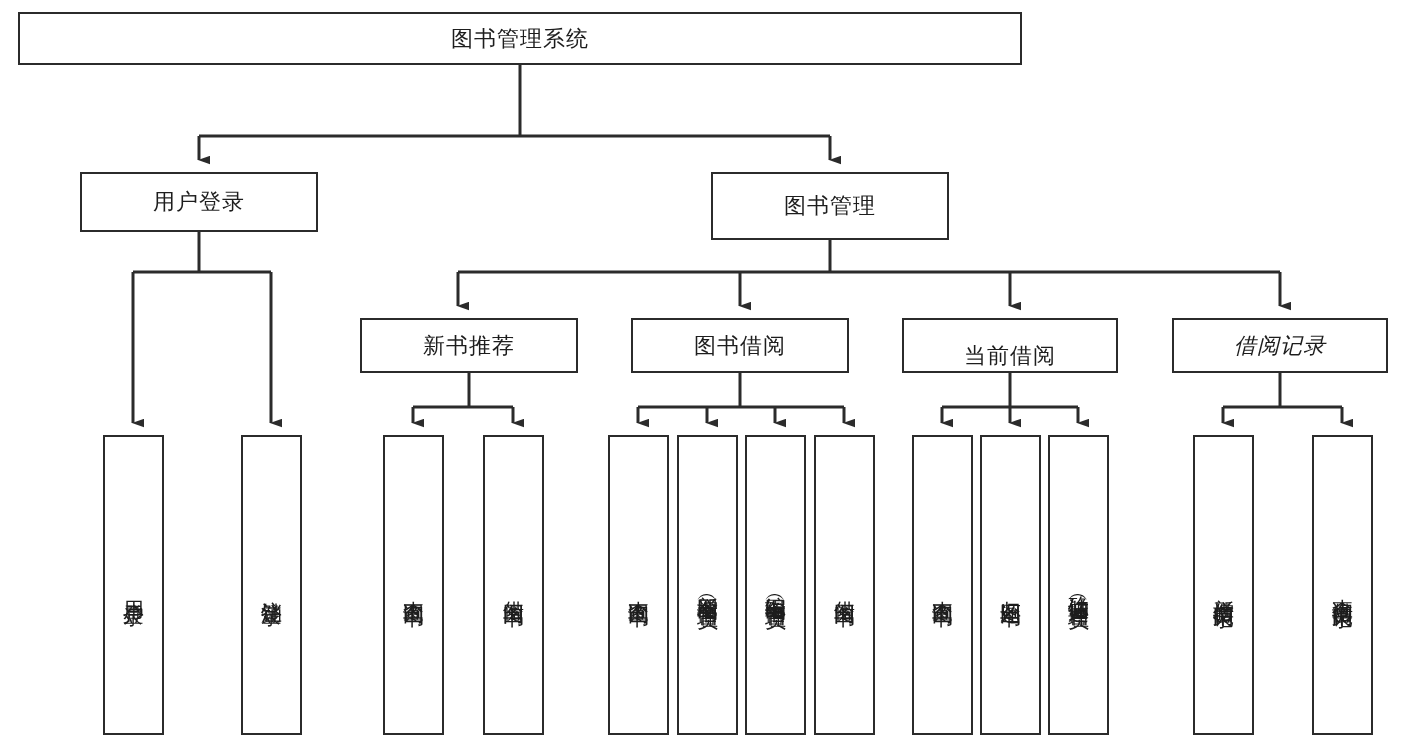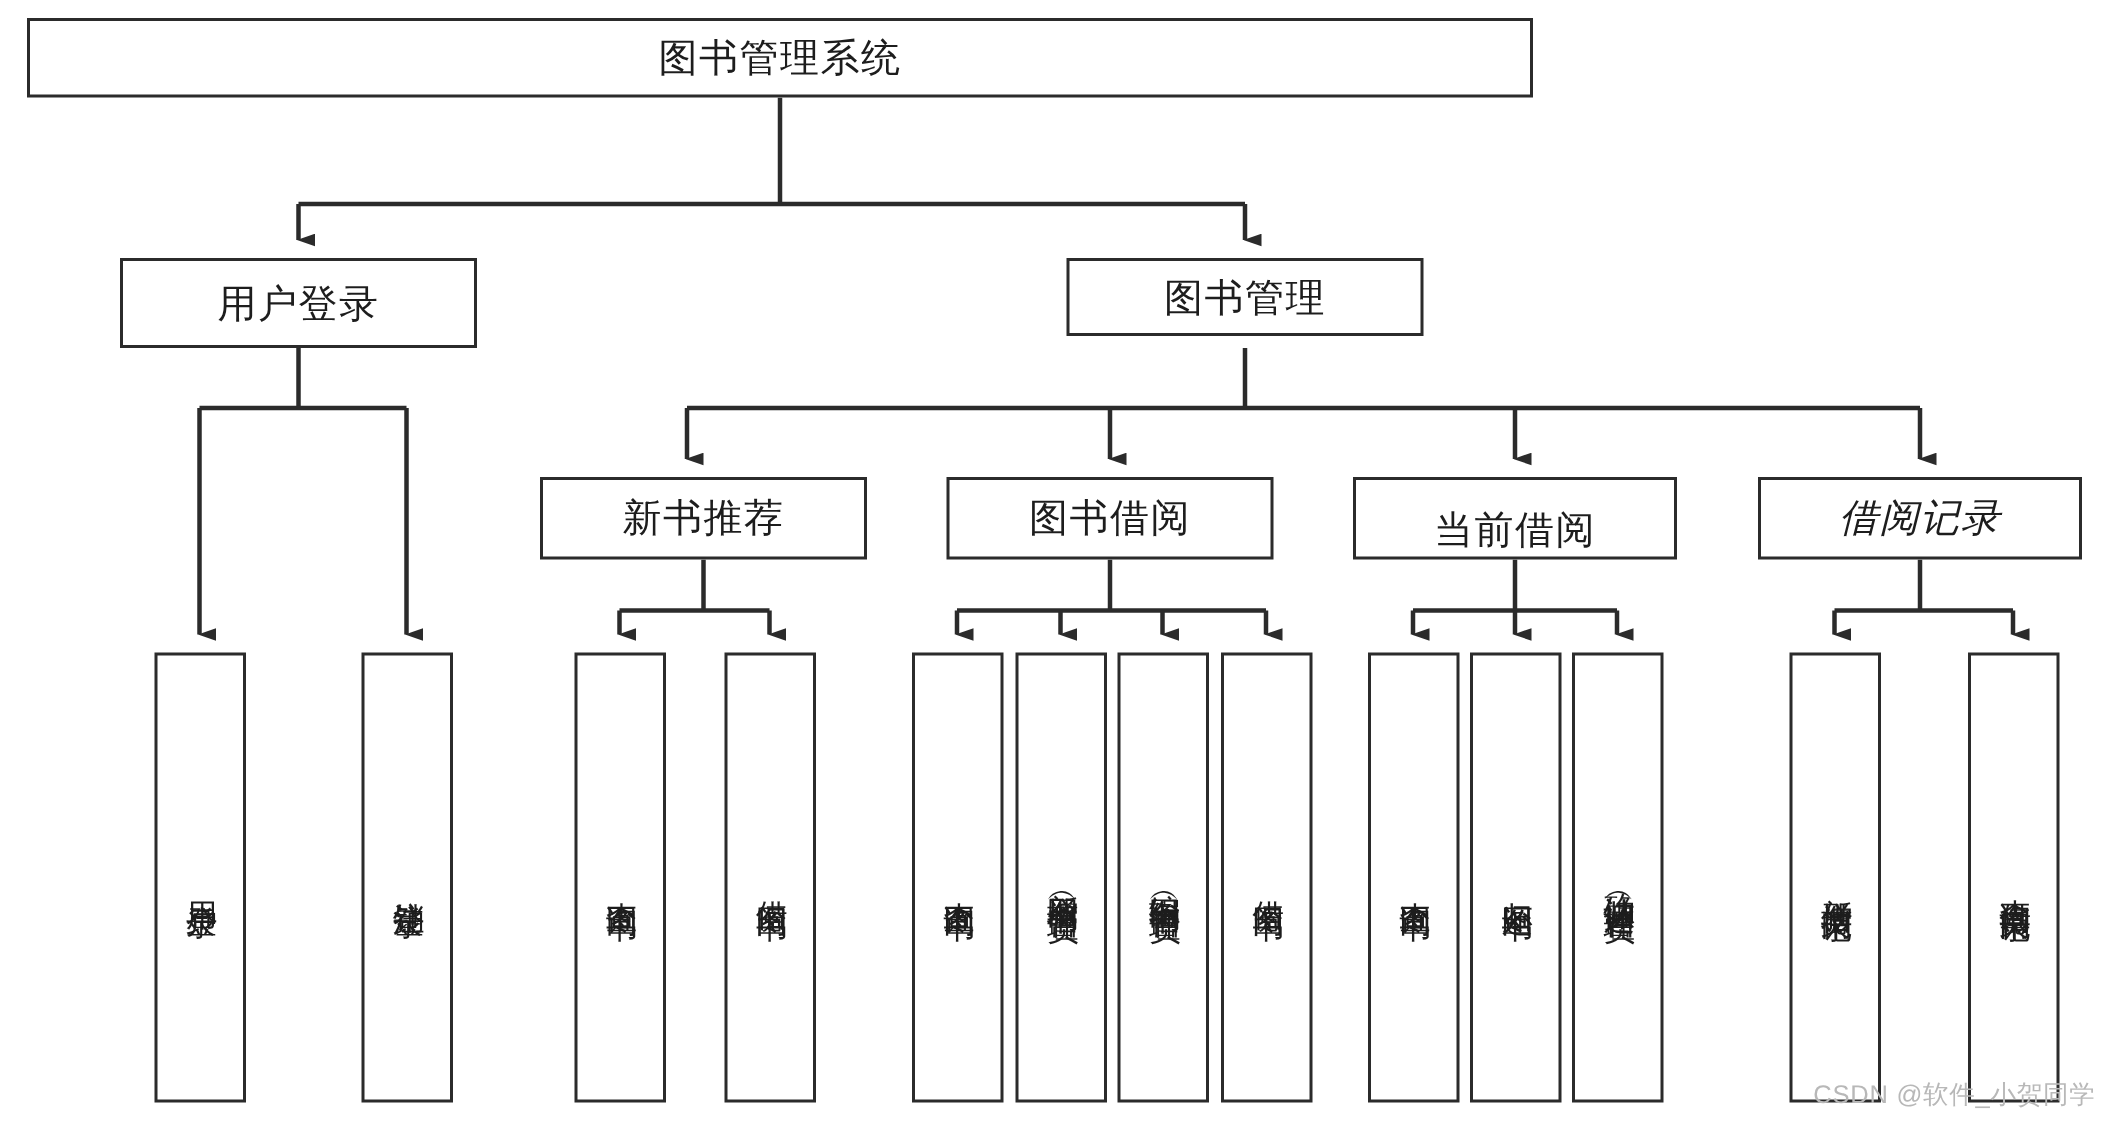--- a/index.html
+++ b/index.html
@@ -30,21 +30,21 @@
     box-sizing: border-box;
     background: #ffffff;
     border: 2px solid #2b2b2b;
     display: flex;
     align-items: center;
     justify-content: center;
     color: #1d1d1d;
     text-align: center;
   }
   .node.h {
-    font-size: 26px;
+    font-size: 22px;
     letter-spacing: 1px;
   }
   .node.v {
     writing-mode: vertical-rl;
     text-orientation: upright;
     font-size: 21px;
     letter-spacing: 2px;
     padding-top: 6px;
     line-height: 1.05;
   }
@@ -119,21 +119,21 @@
   </svg>
 
   <div class="node h" style="left:18px; top:12px; width:1004px; height:53px;">
     <span class="txt">图书管理系统</span>
   </div>
 
   <div class="node h" style="left:80px; top:172px; width:238px; height:60px;">
     <span class="txt">用户登录</span>
   </div>
 
-  <div class="node h" style="left:711px; top:172px; width:238px; height:52px;">
+  <div class="node h" style="left:711px; top:172px; width:238px; height:68px;">
     <span class="txt">图书管理</span>
   </div>
 
   <div class="node h" style="left:360px; top:318px; width:218px; height:55px;">
     <span class="txt">新书推荐</span>
   </div>
 
   <div class="node h" style="left:631px; top:318px; width:218px; height:55px;">
     <span class="txt">图书借阅</span>
   </div>
@@ -183,15 +183,14 @@
     <span class="txt">确认归还（管理员）</span>
   </div>
 
   <div class="node v" style="left:1193px; top:435px; width:61px; height:300px;">
     <span class="txt">新增借阅记录</span>
   </div>
   <div class="node v" style="left:1312px; top:435px; width:61px; height:300px;">
     <span class="txt">查询借阅记录</span>
   </div>
 
-  <div class="watermark">CSDN @软件_小贺同学</div>
 
 </div>
 
 </body></html>

